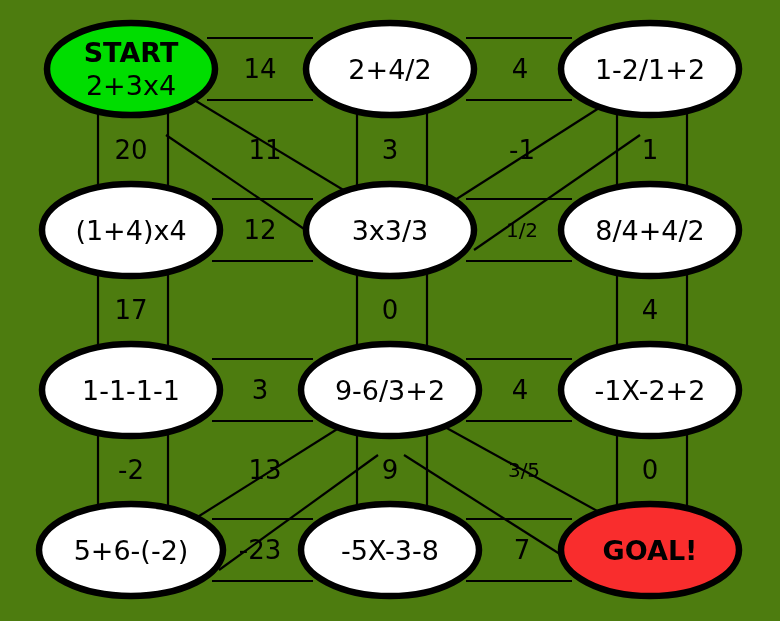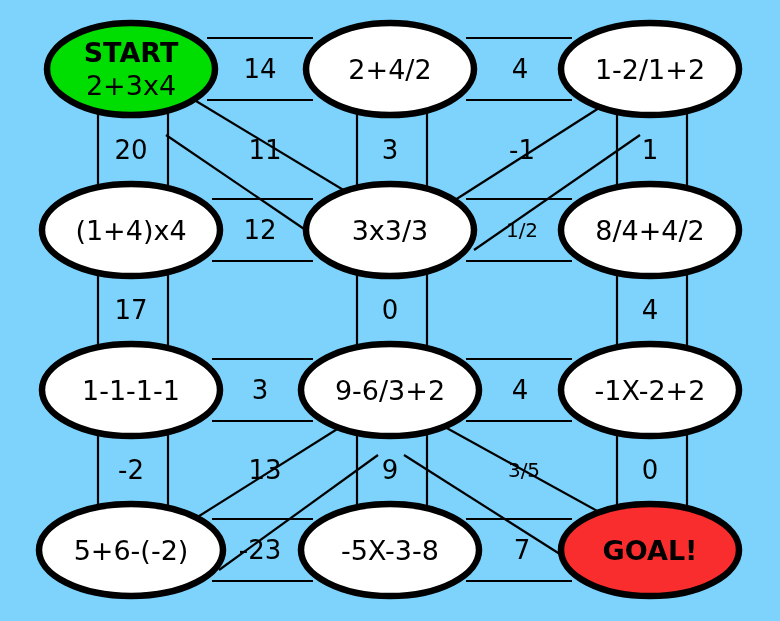--- a/index.html
+++ b/index.html
@@ -4,21 +4,21 @@
 <style>
   html, body {
     margin: 0;
     padding: 0;
     background: #ffffff;
   }
   #stage {
     position: relative;
     width: 780px;
     height: 621px;
-    background: #7dd3fc;
+    background: #4d7c0f;
     overflow: hidden;
     font-family: "DejaVu Sans", sans-serif;
   }
   #graph-svg {
     position: absolute;
     left: 0;
     top: 0;
     width: 780px;
     height: 621px;
     display: block;

